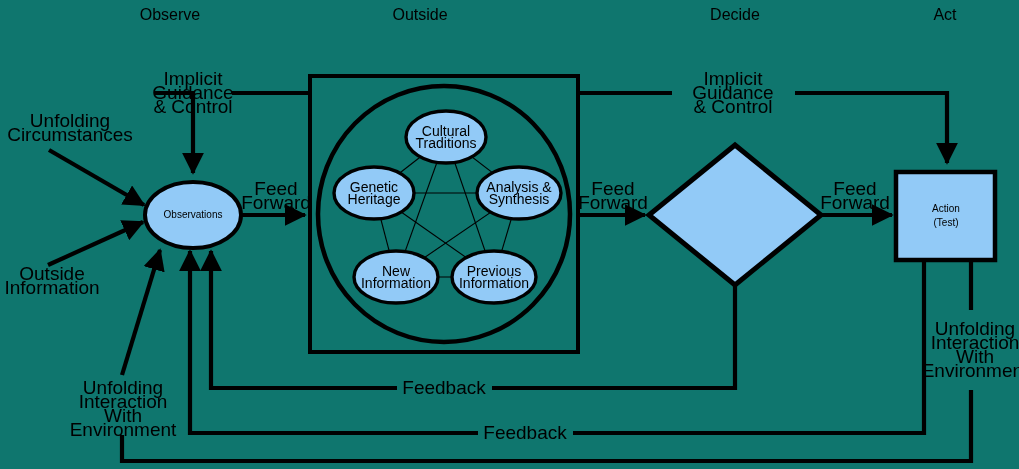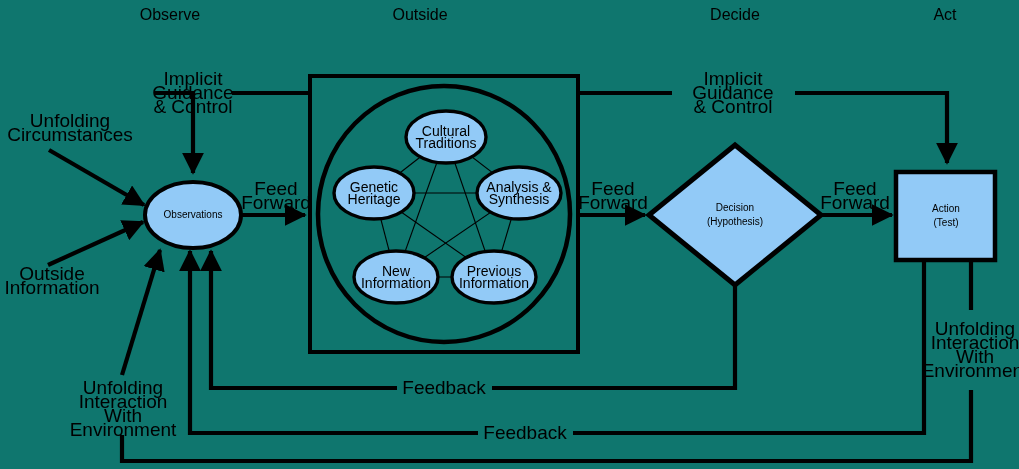--- a/index.html
+++ b/index.html
@@ -134,22 +134,20 @@
 
     <rect x="896" y="172" width="99" height="88" fill="#92caf7" stroke="#000000" stroke-width="4.5"></rect>
   </svg>
 
   <div class="phase-heading lbl-center" style="left:170px; top:15px;">Observe</div>
   <div class="phase-heading lbl-center" style="left:420px; top:15px;">Outside</div>
   <div class="phase-heading lbl-center" style="left:735px; top:15px;">Decide</div>
   <div class="phase-heading lbl-center" style="left:921px; top:15px;margin-left:24px;">Act</div>
 
   <div class="node-label lbl-center" style="left:193px; top:215px;">Observations</div>
-  <div class="node-label lbl-center" style="left:735px; top:215px;">Decision
-(Hypothesis)</div>
   <div class="node-label lbl-center" style="left:946px; top:216px;">Action
 (Test)</div>
 
   <div class="node-label small lbl-center" style="left:446px; top:137px;">Cultural
 Traditions</div>
   <div class="node-label small lbl-center" style="left:374px; top:193px;">Genetic
 Heritage</div>
   <div class="node-label small lbl-center" style="left:519px; top:193px;">Analysis &amp;
 Synthesis</div>
   <div class="node-label small lbl-center" style="left:396px; top:277px;">New

